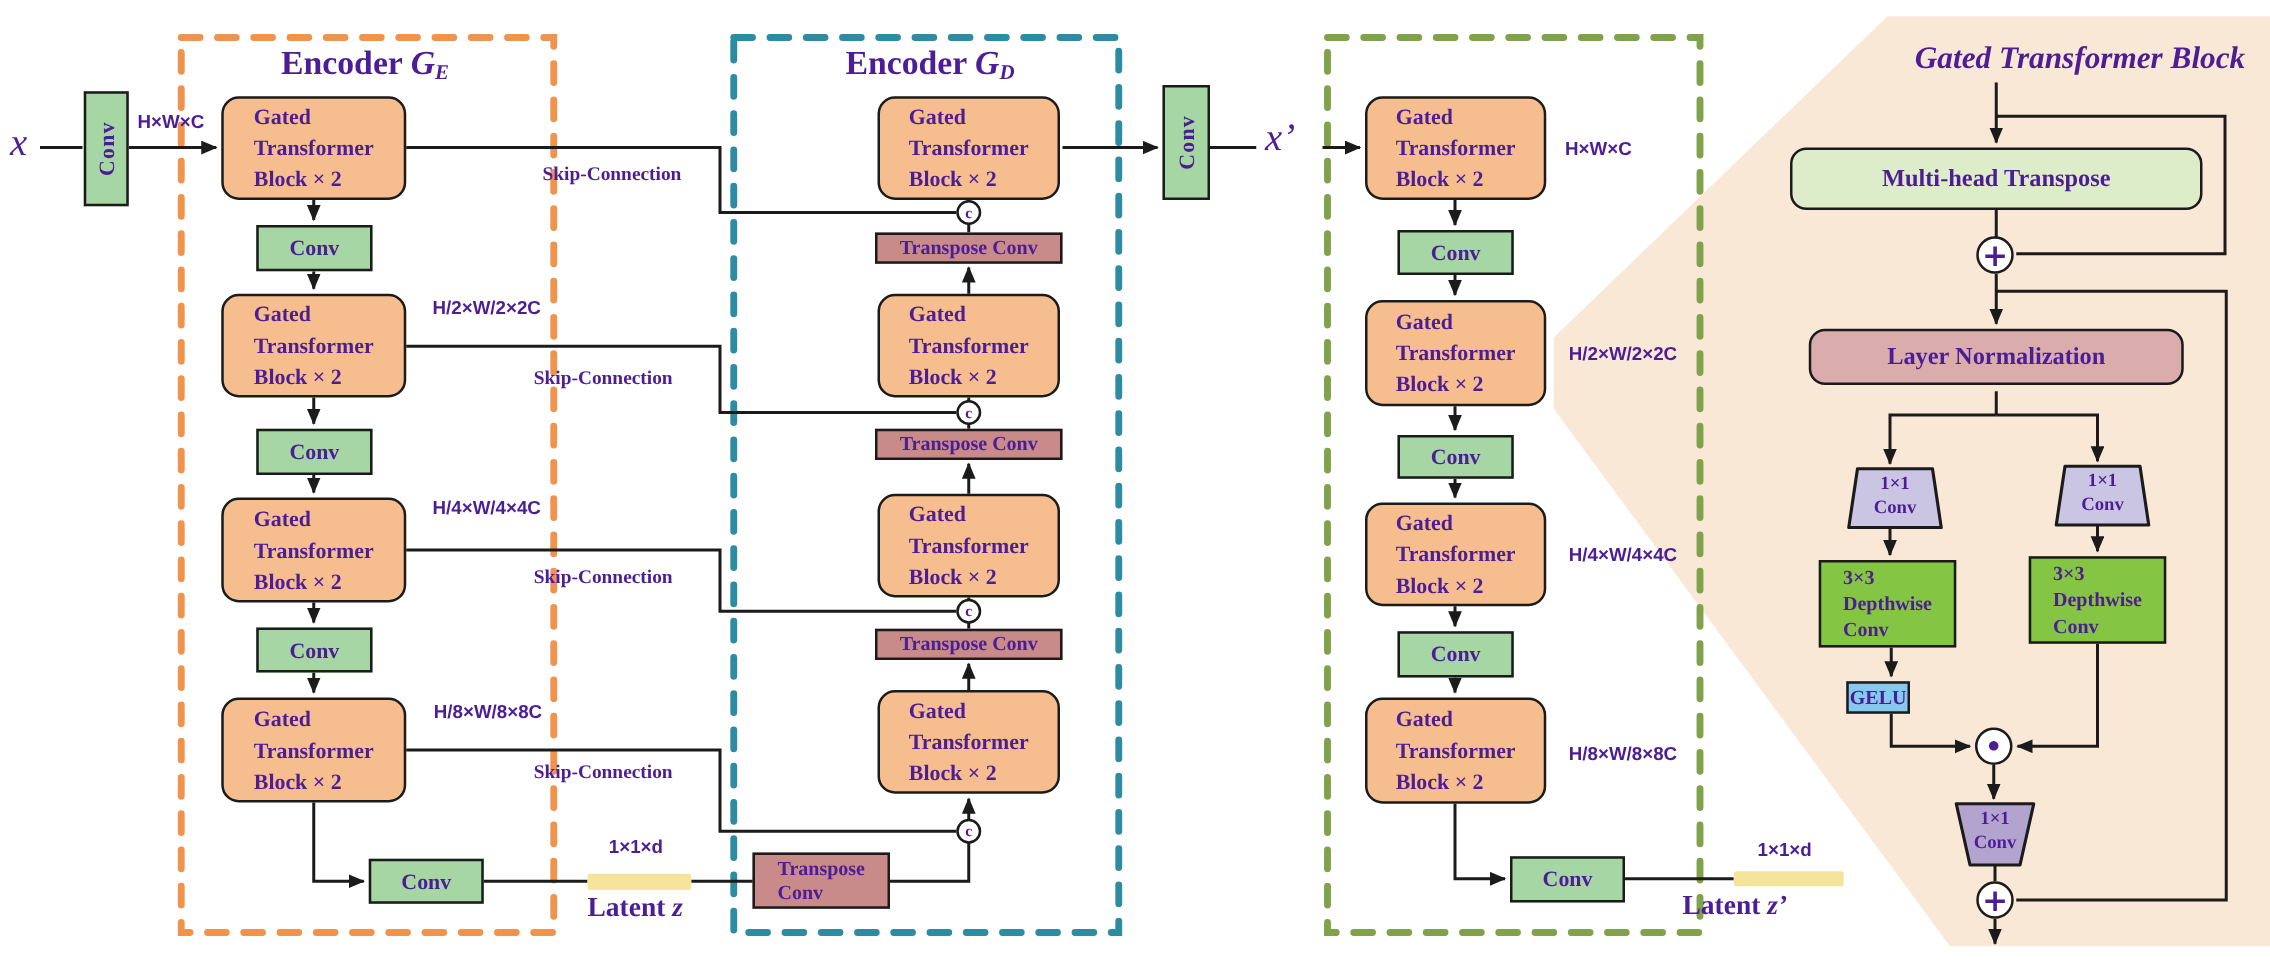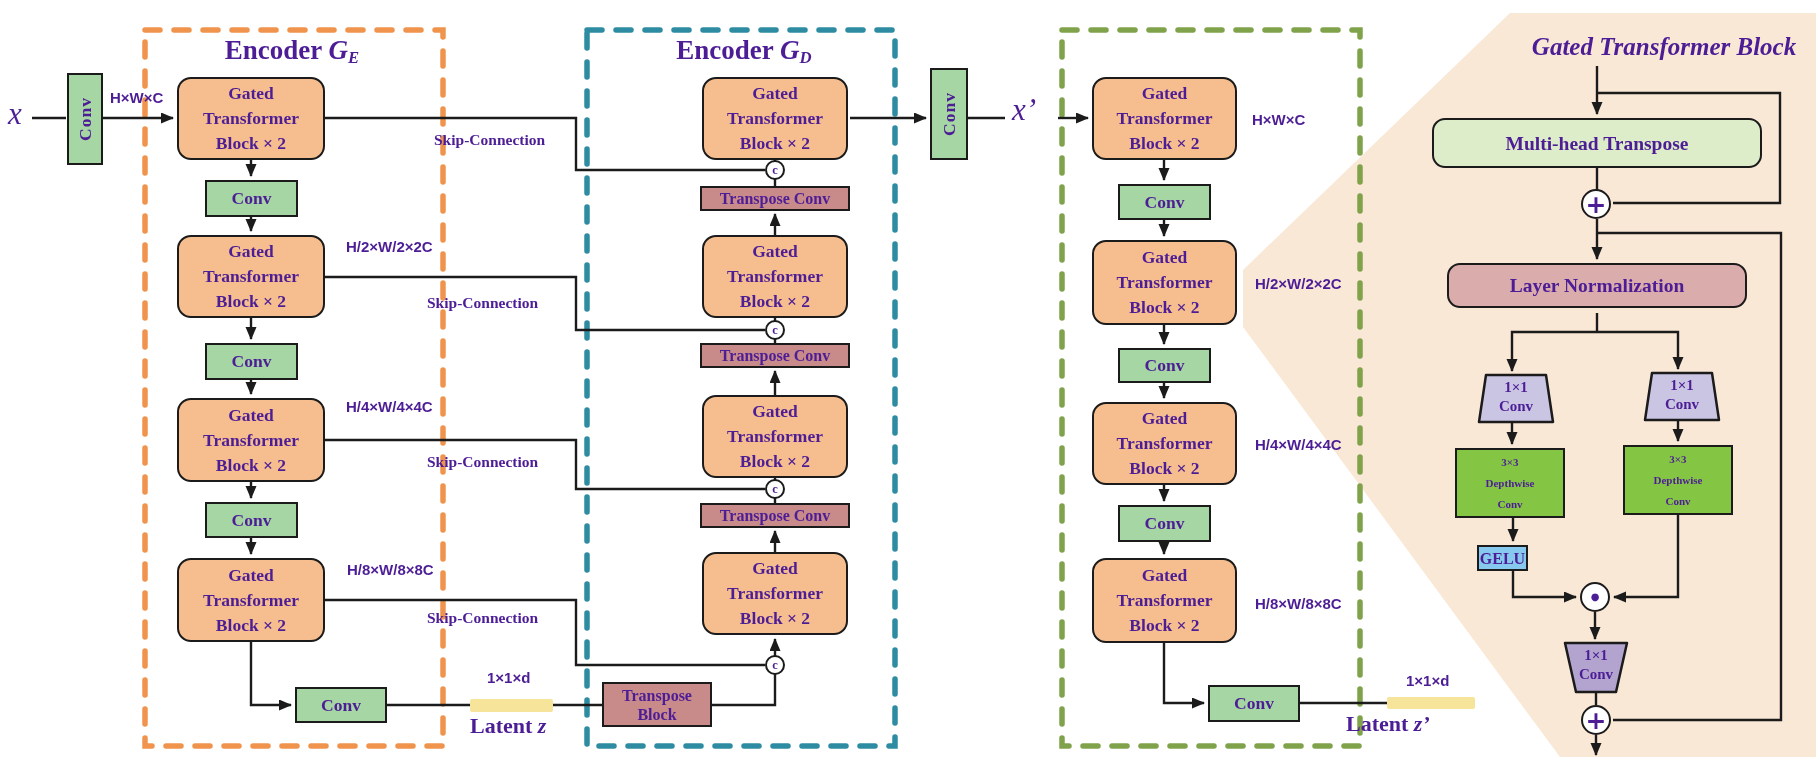--- a/index.html
+++ b/index.html
@@ -1,27 +1,27 @@
 <!DOCTYPE html>
 <html><head>
 <meta charset="utf-8">
 <style>
   html,body{margin:0;padding:0;background:#ffffff;}
   *{box-sizing:border-box;}
   #fig{position:relative;width:1816px;height:771px;background:#ffffff;overflow:hidden;
        font-family:"Liberation Serif",serif;color:#4c1d95;}
   #wires{position:absolute;left:0;top:0;z-index:1;}
   .b{position:absolute;z-index:2;border:2.5px solid #1b1b1b;display:flex;align-items:center;justify-content:center;
-     text-align:center;font-weight:700;white-space:pre-line;line-height:25px;}
+     text-align:left;font-weight:700;white-space:pre-line;line-height:25px;}
   .gtb{background:#F6BE8E;border-radius:14px;font-size:17.5px;}
   .cv{background:#A5D6A3;border-width:2px;font-size:17.5px;}
   .tc{background:#C98A8A;border-width:2px;font-size:16px;line-height:19px;}
   .mha{background:#DDEDC9;border-radius:13px;font-size:19.5px;}
   .ln{background:#DBACAC;border-radius:13px;font-size:19.5px;}
-  .dw{background:#85C544;border-width:2px;font-size:11px;line-height:21px;}
+  .dw{background:#85C544;border-width:2px;font-size:16px;line-height:21px;}
   .gelu{background:#87C8EF;border-width:2px;font-size:16px;}
   .bar{position:absolute;z-index:2;background:#F7E49B;border-radius:2px;}
   .vert{writing-mode:vertical-rl;transform:rotate(180deg);letter-spacing:1px;}
   .lbl{position:absolute;z-index:3;font-family:"Liberation Sans",sans-serif;font-weight:700;font-size:15px;
        white-space:nowrap;line-height:15px;}
   .slbl{position:absolute;z-index:3;font-weight:700;font-size:15.5px;white-space:nowrap;line-height:16px;}
   .title{position:absolute;z-index:3;font-weight:700;font-size:27px;white-space:nowrap;transform:translateX(-50%);line-height:28px;}
   .var{font-style:italic;}
   .sub{font-style:italic;font-size:0.62em;position:relative;top:0.22em;}
   .io{position:absolute;z-index:3;font-style:italic;font-weight:400;font-size:31px;line-height:30px;}
@@ -162,21 +162,21 @@
 Block × 2</div>
   <div class="b tc" style="left:700px;top:343px;width:150px;height:25px;">Transpose Conv</div>
   <div class="b gtb" style="left:702px;top:395px;width:146px;height:83px;">Gated
 Transformer
 Block × 2</div>
   <div class="b tc" style="left:700px;top:503px;width:150px;height:25px;">Transpose Conv</div>
   <div class="b gtb" style="left:702px;top:552px;width:146px;height:83px;">Gated
 Transformer
 Block × 2</div>
   <div class="b tc" style="left:602px;top:682px;width:110px;height:45px;">Transpose
-Block</div>
+Conv</div>
   <div class="b cv" style="left:930px;top:68px;width:38px;height:92px;"><span class="vert">Conv</span></div>
 
   <div class="cc" style="left:765px;top:160px;">c</div>
   <div class="cc" style="left:765px;top:320px;">c</div>
   <div class="cc" style="left:765px;top:479px;">c</div>
   <div class="cc" style="left:765px;top:655px;">c</div>
 
   <div class="b gtb" style="left:1092px;top:77px;width:145px;height:83px;">Gated
 Transformer
 Block × 2</div>

